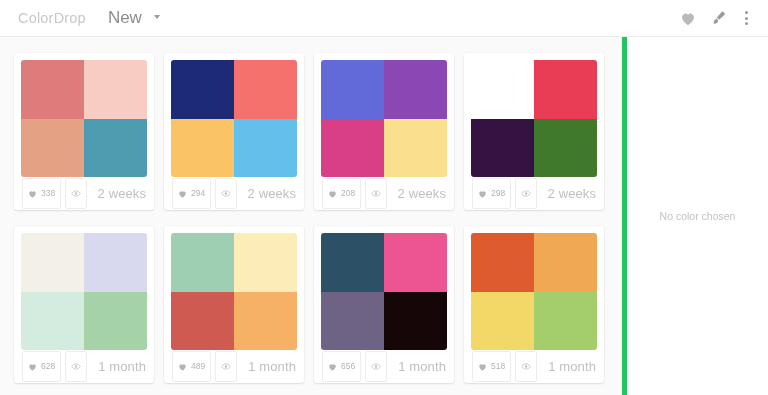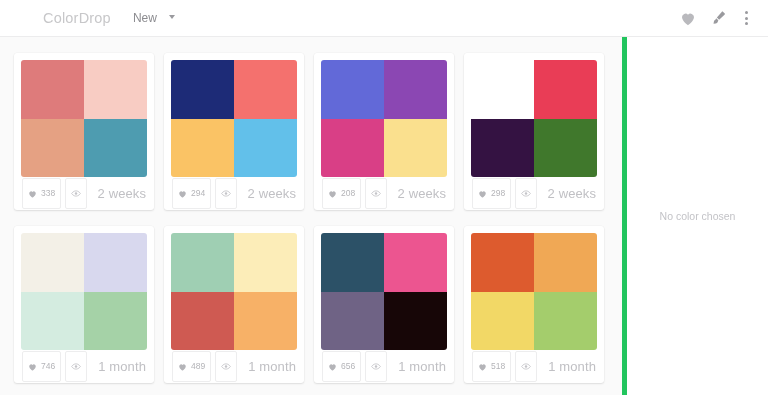--- a/index.html
+++ b/index.html
@@ -13,29 +13,29 @@
 
   
   .header {
     height: 37px; min-height: 37px;
     display: flex; align-items: center;
     background: #ffffff;
     border-bottom: 1px solid #ececed;
   }
   .header-left {
     display: flex; align-items: center;
-    flex: 1 1 auto; padding-left: 18px; gap: 22px; margin-left: 25px;
+    flex: 1 1 auto; padding-left: 18px; gap: 22px;
   }
   .brand {
     font-size: 14.5px; color: #c7c7c9; letter-spacing: .2px;
     font-weight: 400; white-space: nowrap;
   }
   .new-menu {
     display: flex; align-items: center; gap: 12px;
-    font-size: 12px; color: #8c8c90; cursor: pointer;
+    font-size: 17px; color: #8c8c90; cursor: pointer;
   }
   .chev { display: inline-block; width: 7px; height: 7px; position: relative; }
   .chev::after {
     content: ""; position: absolute; left: 0; top: 0;
     border-left: 3.5px solid transparent;
     border-right: 3.5px solid transparent;
     border-top: 4px solid #9a9a9e;
   }
   .header-icons {
     display: flex; align-items: center; gap: 15px;
@@ -256,21 +256,21 @@
             <div class="sw" style="background: rgb(243, 240, 231);"></div>
             <div class="sw" style="background: rgb(216, 216, 238);"></div>
             <div class="sw" style="background: rgb(212, 236, 224);"></div>
             <div class="sw" style="background: rgb(165, 210, 167);"></div>
           </div>
           <div class="card-footer">
             <div class="chip">
               <svg width="9" height="8" viewBox="0 0 24 22" aria-hidden="true">
                 <path fill="#b4b4b8" d="M12 21s-9-5.7-9-12.2A5.3 5.3 0 0 1 12 5.2 5.3 5.3 0 0 1 21 8.8C21 15.3 12 21 12 21z"></path>
               </svg>
-              <span class="likes">746</span>
+              <span class="likes">628</span>
             </div>
             <div class="chip">
               <svg width="10" height="7" viewBox="0 0 24 16" aria-hidden="true">
                 <path fill="none" stroke="#c4c4c8" stroke-width="2" d="M1.5 8S5.5 1.6 12 1.6 22.5 8 22.5 8 18.5 14.4 12 14.4 1.5 8 1.5 8z"></path>
                 <circle cx="12" cy="8" r="3" fill="#c4c4c8"></circle>
               </svg>
             </div>
             <div class="age">1 month</div>
           </div>
         </div>

